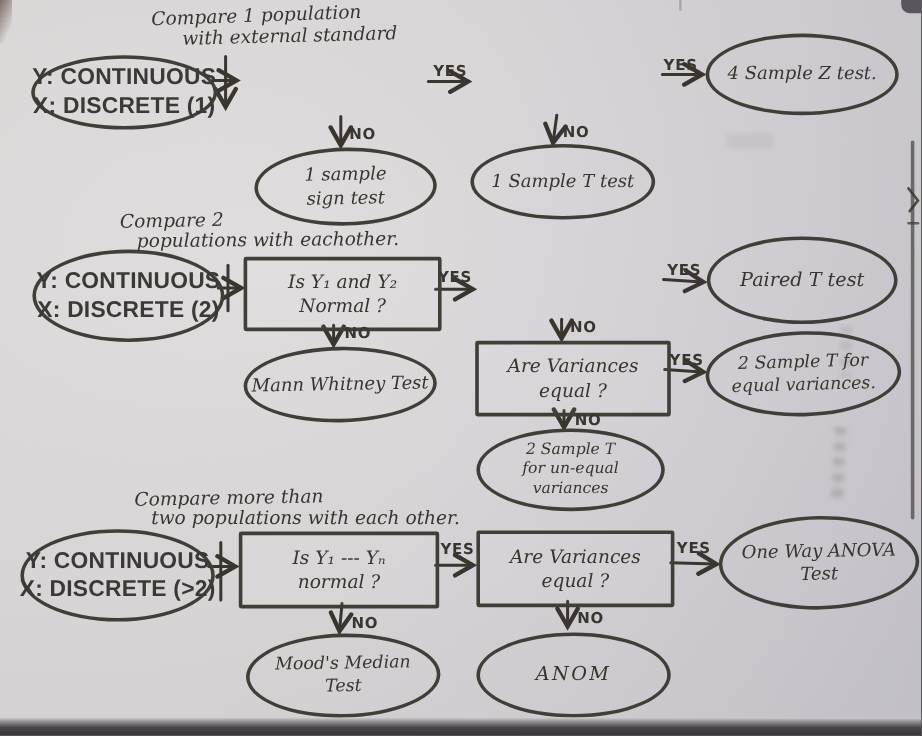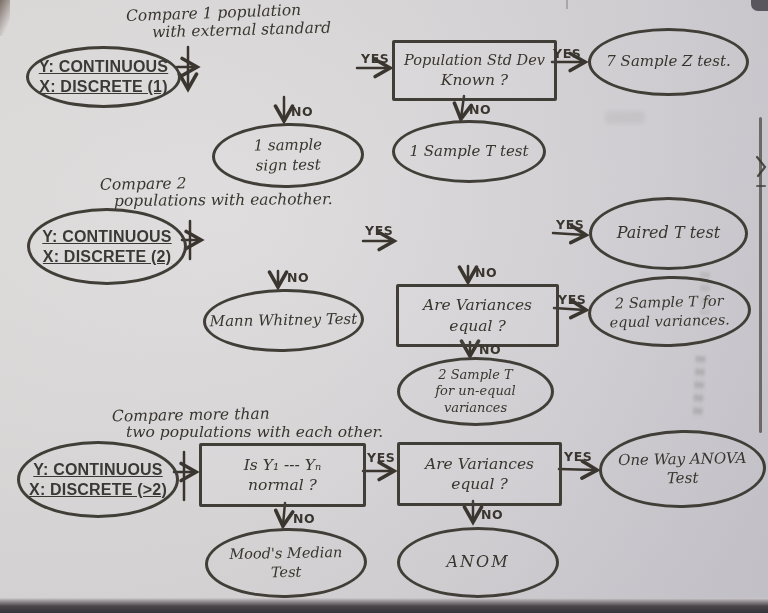--- a/index.html
+++ b/index.html
@@ -11,21 +11,21 @@
     font-family:"Liberation Sans",sans-serif;
   }
   .wires{position:absolute;left:0;top:0;z-index:2;}
   .node{position:absolute;z-index:3;display:flex;flex-direction:column;align-items:center;justify-content:center;text-align:center;}
   .oval{border:3.5px solid #413d37;border-radius:50%;}
   .rect{border:3.5px solid #413d37;border-radius:2px;background:rgba(255,255,255,0.05);}
   .hw{font-family:"DejaVu Serif",serif;font-style:italic;color:#39352e;white-space:nowrap;line-height:1.3;}
   .q{font-size:15.5px;}
   .res{font-size:15px;}
   .res-sm{font-size:13px;line-height:1.25;}
-  .pr{font-weight:700;color:#3b3936;font-size:16px;letter-spacing:0.2px;white-space:nowrap;line-height:1.25;font-family:"Liberation Sans",sans-serif;text-decoration:underline;}
+  .pr{font-weight:700;color:#3b3936;font-size:19px;letter-spacing:0.2px;white-space:nowrap;line-height:1.25;font-family:"Liberation Sans",sans-serif;}
   .ttl{position:absolute;z-index:3;font-family:"DejaVu Serif",serif;font-style:italic;color:#39352e;font-size:15.5px;white-space:nowrap;}
   .lbl{position:absolute;z-index:4;font-family:"DejaVu Sans",sans-serif;font-weight:700;font-size:12.5px;color:#3a362f;letter-spacing:0.6px;}
   .bottom-band{position:absolute;z-index:6;left:0;right:0;bottom:0;height:15px;
     background:linear-gradient(180deg,#cfccce 0%,#948f92 22%,#4a4549 55%,#36343a 100%);}
   .page-edge-line{position:absolute;z-index:1;left:759px;top:117px;width:2.5px;height:316px;background:#56514c;opacity:.8;border-radius:2px;}
   .corner-tl{position:absolute;z-index:5;left:0;top:0;width:10px;height:36px;
     background:linear-gradient(115deg,#7b6e66 0%,rgba(123,110,102,0) 75%);}
   .corner-tr{position:absolute;z-index:5;left:751px;top:0;width:17px;height:11px;background:#45424a;border-radius:0 0 0 7px;opacity:.85;}
   .tick-top{position:absolute;z-index:5;left:566px;top:0;width:2px;height:9px;background:#a9a6aa;}
   .smudge{position:absolute;z-index:1;background:#8e898c;opacity:.14;filter:blur(2px);border-radius:4px;}
@@ -75,27 +75,23 @@
 
   <div class="ttl" style="left:126px;top:4px;transform:rotate(-2deg);">Compare 1 population</div>
   <div class="ttl" style="left:152px;top:21px;transform:rotate(-1.5deg);">with external standard</div>
 
   <div class="node oval" style="left:26px;top:46px;width:149px;height:56px;">
     <span class="pr">Y: CONTINUOUS</span>
     <span class="pr">X: DISCRETE (1)</span>
   </div>
 
 
-  <div class="node rect" style="left:392px;top:40px;width:159px;height:55px;">
-    <span class="hw q" style="font-size:14.5px;">Population Std Dev</span>
-    <span class="hw q">Known ?</span>
-  </div>
 
   <div class="node oval" style="left:588px;top:28px;width:155px;height:62px;">
-    <span class="hw res">7 Sample Z test.</span>
+    <span class="hw res">4 Sample Z test.</span>
   </div>
 
   <div class="node oval" style="left:212px;top:123px;width:146px;height:59px;transform:rotate(-1deg);">
     <span class="hw res">1 sample</span>
     <span class="hw res">sign test</span>
   </div>
 
   <div class="node oval" style="left:392px;top:120px;width:148px;height:57px;">
     <span class="hw res">1 Sample T test</span>
   </div>
@@ -106,20 +102,24 @@
   <span class="lbl" style="left:469px;top:102px;">NO</span>
 
   <div class="ttl" style="left:100px;top:175px;transform:rotate(-1deg);">Compare 2</div>
   <div class="ttl" style="left:114px;top:191px;transform:rotate(-0.5deg);">populations with eachother.</div>
 
   <div class="node oval" style="left:27px;top:208px;width:154px;height:71px;">
     <span class="pr">Y: CONTINUOUS</span>
     <span class="pr">X: DISCRETE (2)</span>
   </div>
 
+  <div class="node rect" style="left:203px;top:214px;width:159px;height:56px;">
+    <span class="hw q">Is Y₁ and Y₂</span>
+    <span class="hw q">Normal ?</span>
+  </div>
 
 
   <div class="node oval" style="left:589px;top:197px;width:153px;height:67px;">
     <span class="hw res" style="font-size:16px;">Paired T test</span>
   </div>
 
   <div class="node oval" style="left:203px;top:289px;width:155px;height:57px;transform:rotate(-1deg);">
     <span class="hw res">Mann Whitney Test</span>
   </div>
 

